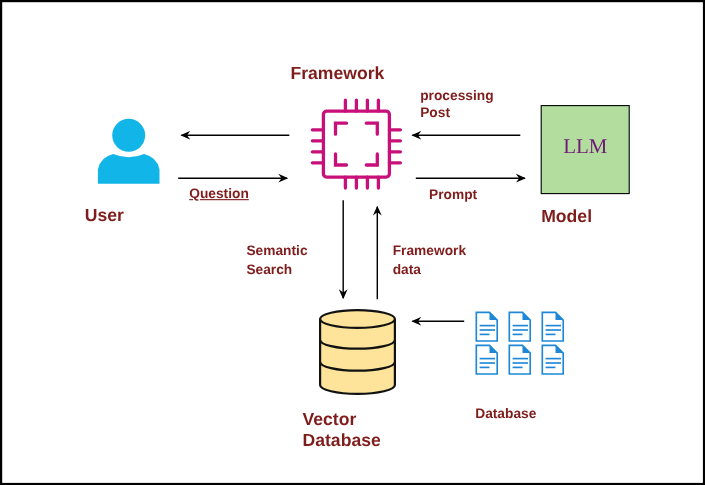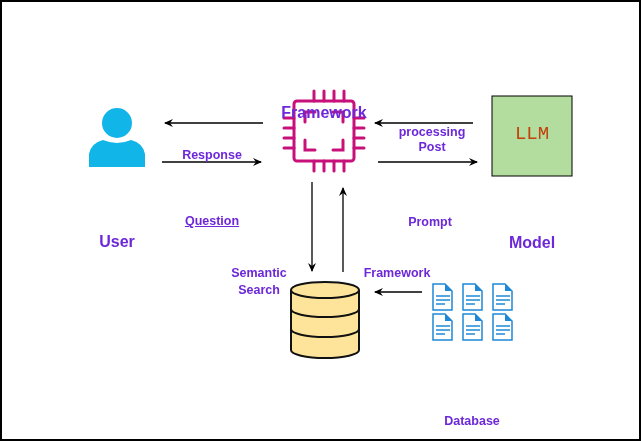--- a/index.html
+++ b/index.html
@@ -5,29 +5,28 @@
     html, body { margin: 0; padding: 0; background: #ffffff; }
     body { width: 641px; height: 441px; overflow: hidden; }
     .frame {
       position: relative; width: 641px; height: 441px; box-sizing: border-box;
       border: 2px solid #000000; background: #ffffff;
       font-family: "Liberation Sans", sans-serif;
     }
     svg.canvas { position: absolute; left: 0; top: 0; }
     .lbl {
       position: absolute; font-family: "Liberation Sans", sans-serif;
-      font-weight: bold; color: #6d28d9; text-align: center; white-space: nowrap;
+      font-weight: bold; color: #7f1d1d; text-align: left; white-space: nowrap;
       line-height: 1.2;
-      margin-top: 45px;
     }
     .big { font-size: 16px; }
     .small { font-size: 12.5px; }
     .llm-text {
-      position: absolute; font-family: Liberation Mono, monospace;
-      font-size: 19px; color: #c2410c; text-align: center;
+      position: absolute; font-family: Liberation Serif, serif;
+      font-size: 19px; color: #701a75; text-align: center;
     }
   </style>
 </head>
 <body>
 
 <div class="frame">
   <svg class="canvas" width="641" height="441" viewBox="0 0 641 441">
     <defs>
       <marker id="ah" markerWidth="10" markerHeight="10" refX="8" refY="5" orient="auto" markerUnits="userSpaceOnUse">
         <path d="M0,1 L9,5 L0,9 L3,5 Z" fill="#000"></path>
@@ -129,29 +128,33 @@
     <line x1="310" y1="180" x2="310" y2="269" stroke="#000" stroke-width="1.3" marker-end="url(#ah)"></line>
     <line x1="341" y1="270" x2="341" y2="186" stroke="#000" stroke-width="1.3" marker-end="url(#ah)"></line>
     <line x1="420" y1="290" x2="373" y2="290" stroke="#000" stroke-width="1.3" marker-end="url(#ah)"></line>
   </svg>
 
   <div class="lbl big" style="left:262px; top:56px; width:120px;">Framework</div>
   <div class="lbl big" style="left:490px; top:186px; width:80px;">Model</div>
   <div class="lbl big" style="left:75px; top:185px; width:80px;">User</div>
   <div class="llm-text" style="left:490px; top:121px; width:80px;">LLM</div>
 
+  <div class="lbl big" style="left:273px; top:370px; width:100px;">
+    <div>Vector</div>
+    <div>Database</div>
+  </div>
   <div class="lbl small" style="left:430px; top:367px; width:80px;">Database</div>
 
-  <div class="lbl small" style="left:170px; top:101px; width:80px;">Response</div>
   <div class="lbl small" style="left:170px; top:167px; width:80px;text-decoration:underline;">Question</div>
   <div class="lbl small" style="left:380px; top:78px; width:100px;">
     <div>processing</div>
     <div style="margin-bottom:4px;">Post</div>
   </div>
   <div class="lbl small" style="left:222px; top:219px; width:70px;">
     <div style="margin-bottom:2px;">Semantic</div>
     <div>Search</div>
   </div>
   <div class="lbl small" style="left:388px; top:168px; width:80px;">Prompt</div>
   <div class="lbl small" style="left:355px; top:219px; width:80px;">
     <div style="margin-bottom:2px;">Framework</div>
+    <div>data</div>
   </div>
 </div>
 
 </body></html>

